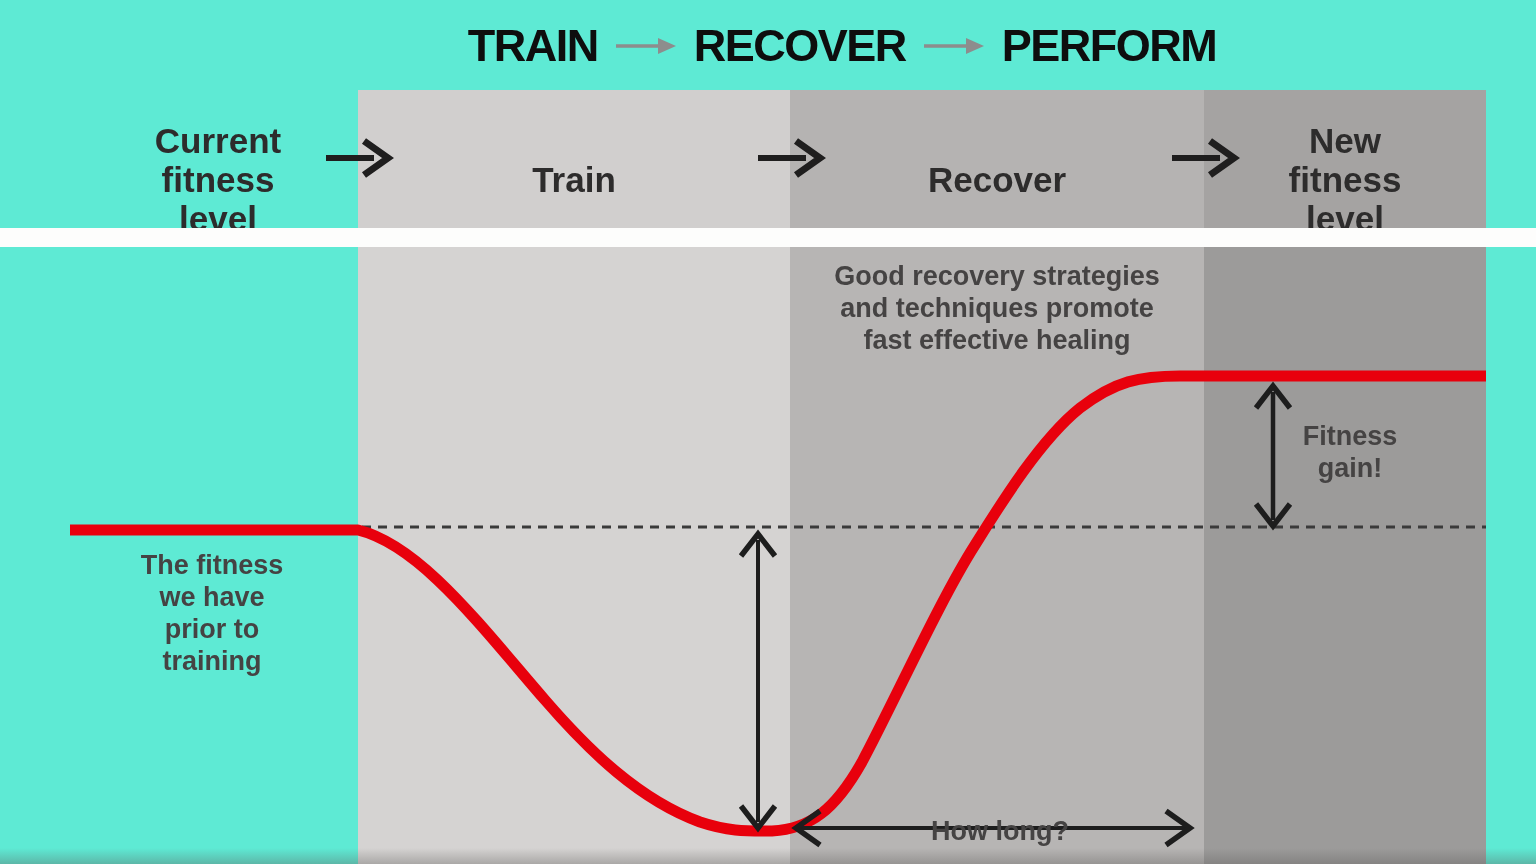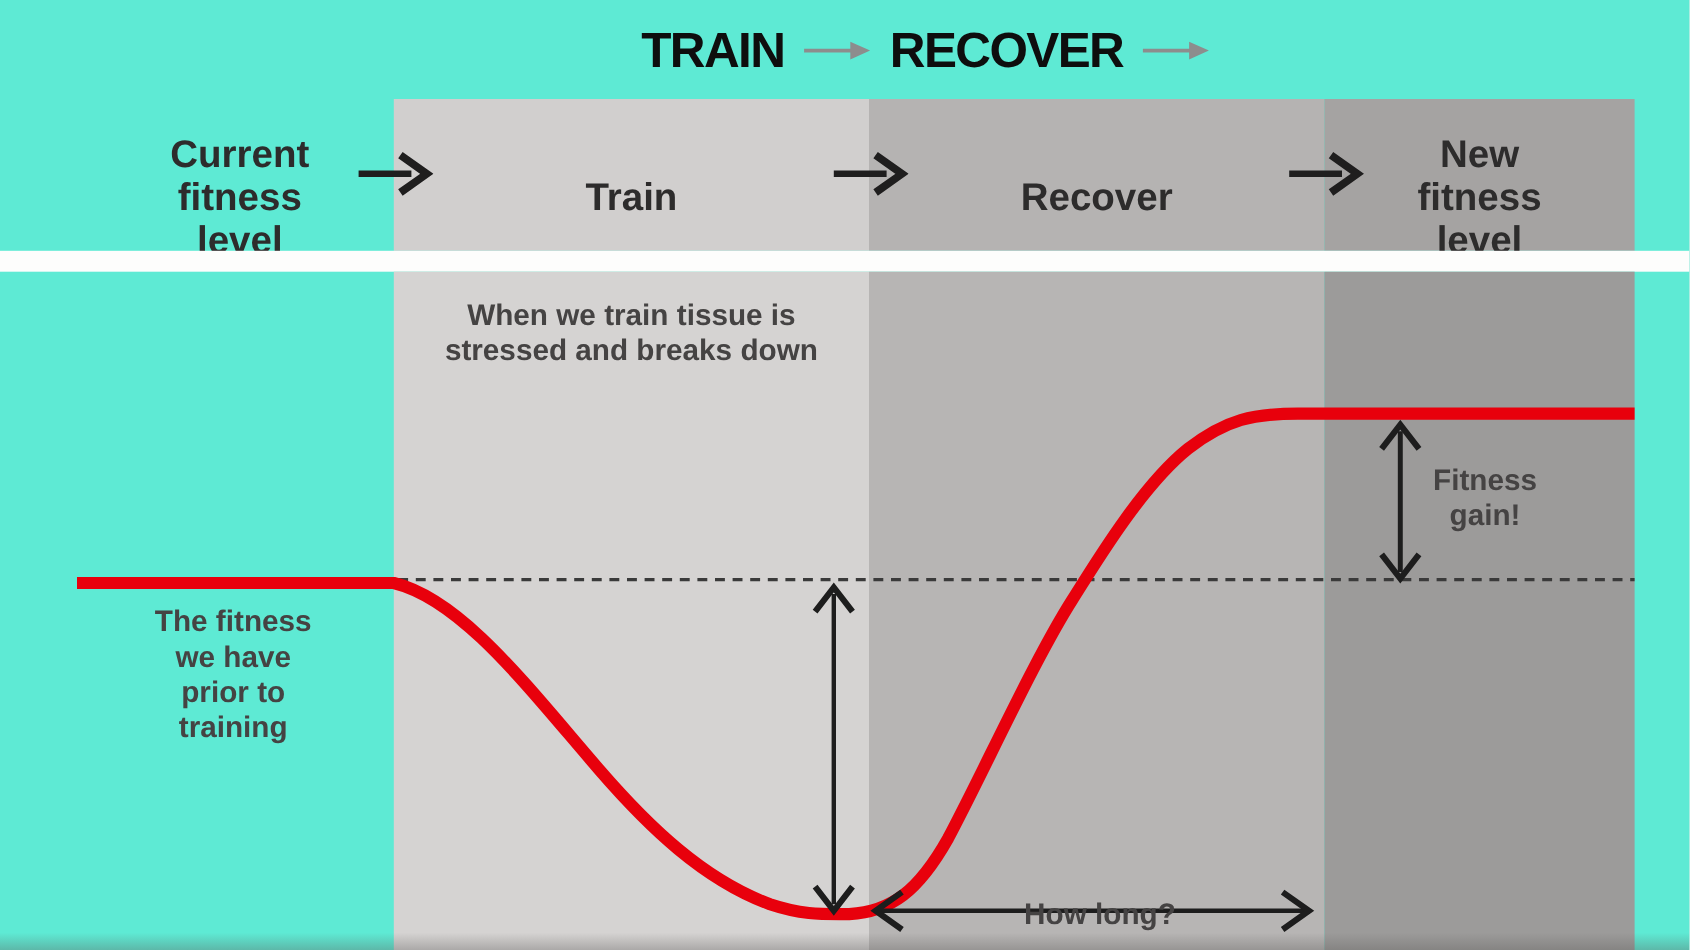--- a/index.html
+++ b/index.html
@@ -70,20 +70,21 @@
     <span class="title-word">TRAIN</span>
     <svg class="title-arrow" width="64" height="22" viewBox="0 0 64 22">
       <line x1="2" y1="11" x2="46" y2="11"></line>
       <polygon points="44,3 62,11 44,19"></polygon>
     </svg>
     <span class="title-word">RECOVER</span>
     <svg class="title-arrow" width="64" height="22" viewBox="0 0 64 22">
       <line x1="2" y1="11" x2="46" y2="11"></line>
       <polygon points="44,3 62,11 44,19"></polygon>
     </svg>
+    <span class="title-word">PERFORM</span>
   </div>
 
   <div class="current-label">
     <span class="hdr-label">Current
 fitness
 level</span>
   </div>
   <div class="hdr-band" id="hdr-train">
     <span class="hdr-label">Train</span>
   </div>
@@ -136,22 +137,23 @@
       <polyline points="820,811 796,828 820,845" stroke-width="5.5"></polyline>
       <polyline points="1166,811 1190,828 1166,845" stroke-width="5.5"></polyline>
     </g>
     <g fill="none" stroke="#1d1d1d">
       <line x1="1273" y1="392" x2="1273" y2="520" stroke-width="4.5"></line>
       <polyline points="1256,408 1273,386 1290,408" stroke-width="5.5"></polyline>
       <polyline points="1256,504 1273,526 1290,504" stroke-width="5.5"></polyline>
     </g>
   </svg>
 
-  <div class="note" id="note-train">When we train tissue is
-stressed and breaks down</div>
+  <div class="note" id="note-recover">Good recovery strategies
+and techniques promote
+fast effective healing</div>
   <div class="note" id="note-baseline">The fitness
 we have
 prior to
 training</div>
   <div class="note" id="note-duration">How long?</div>
   <div class="note" id="note-gain">Fitness
 gain!</div>
 
   <div class="bottom-strip"></div>
 </div>

